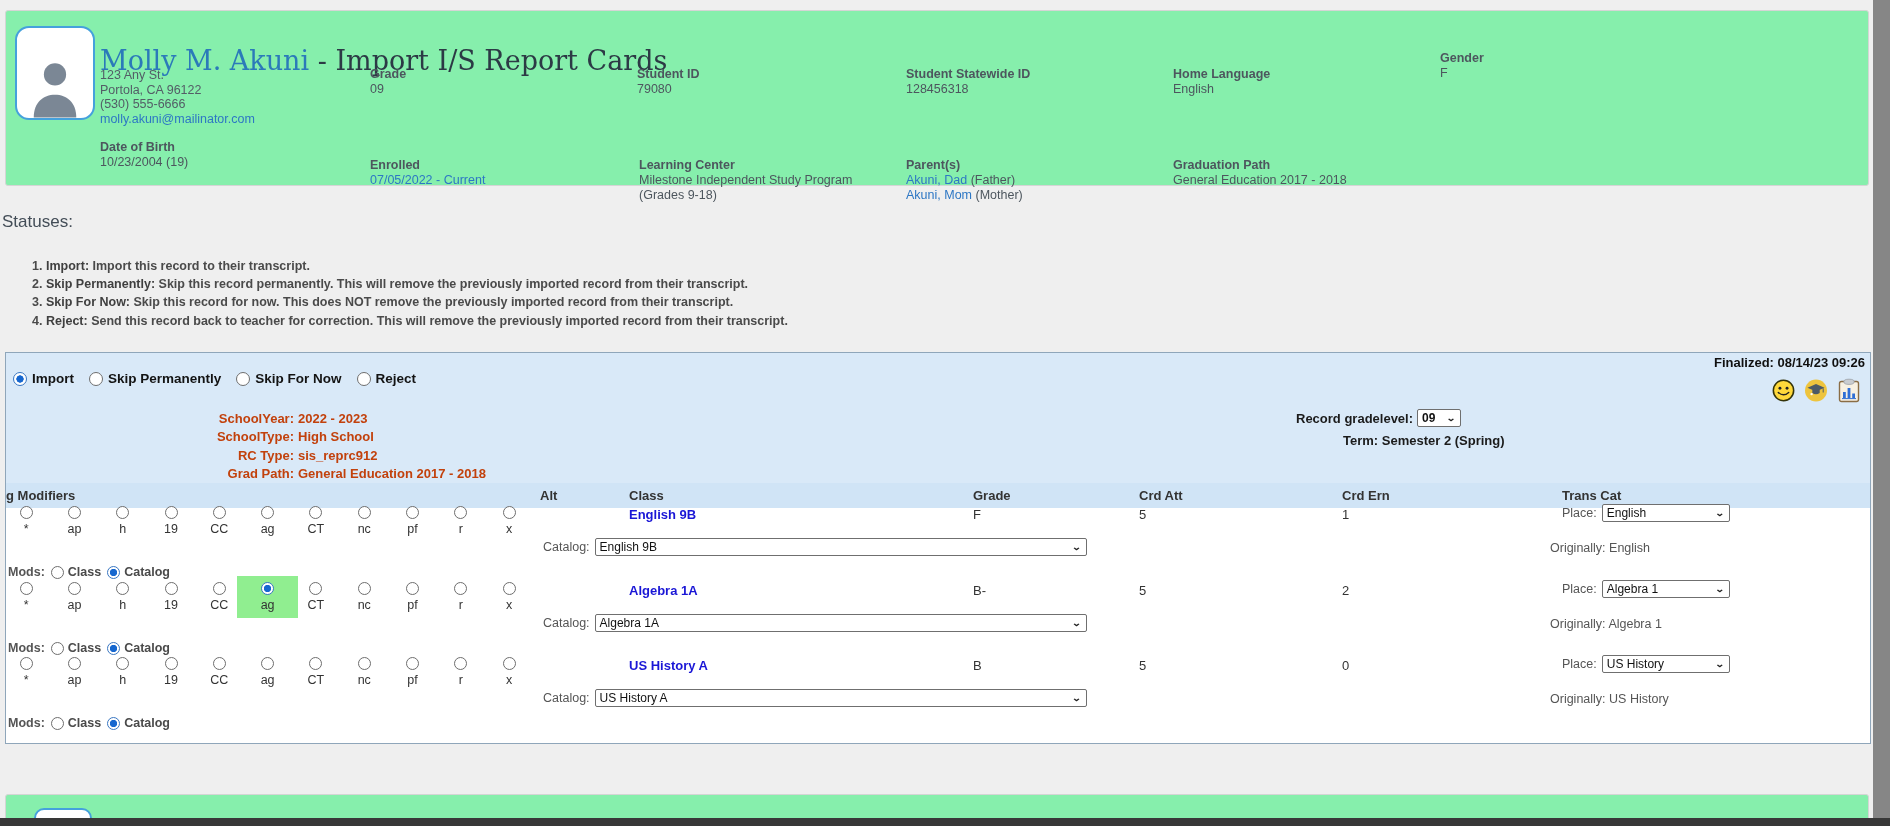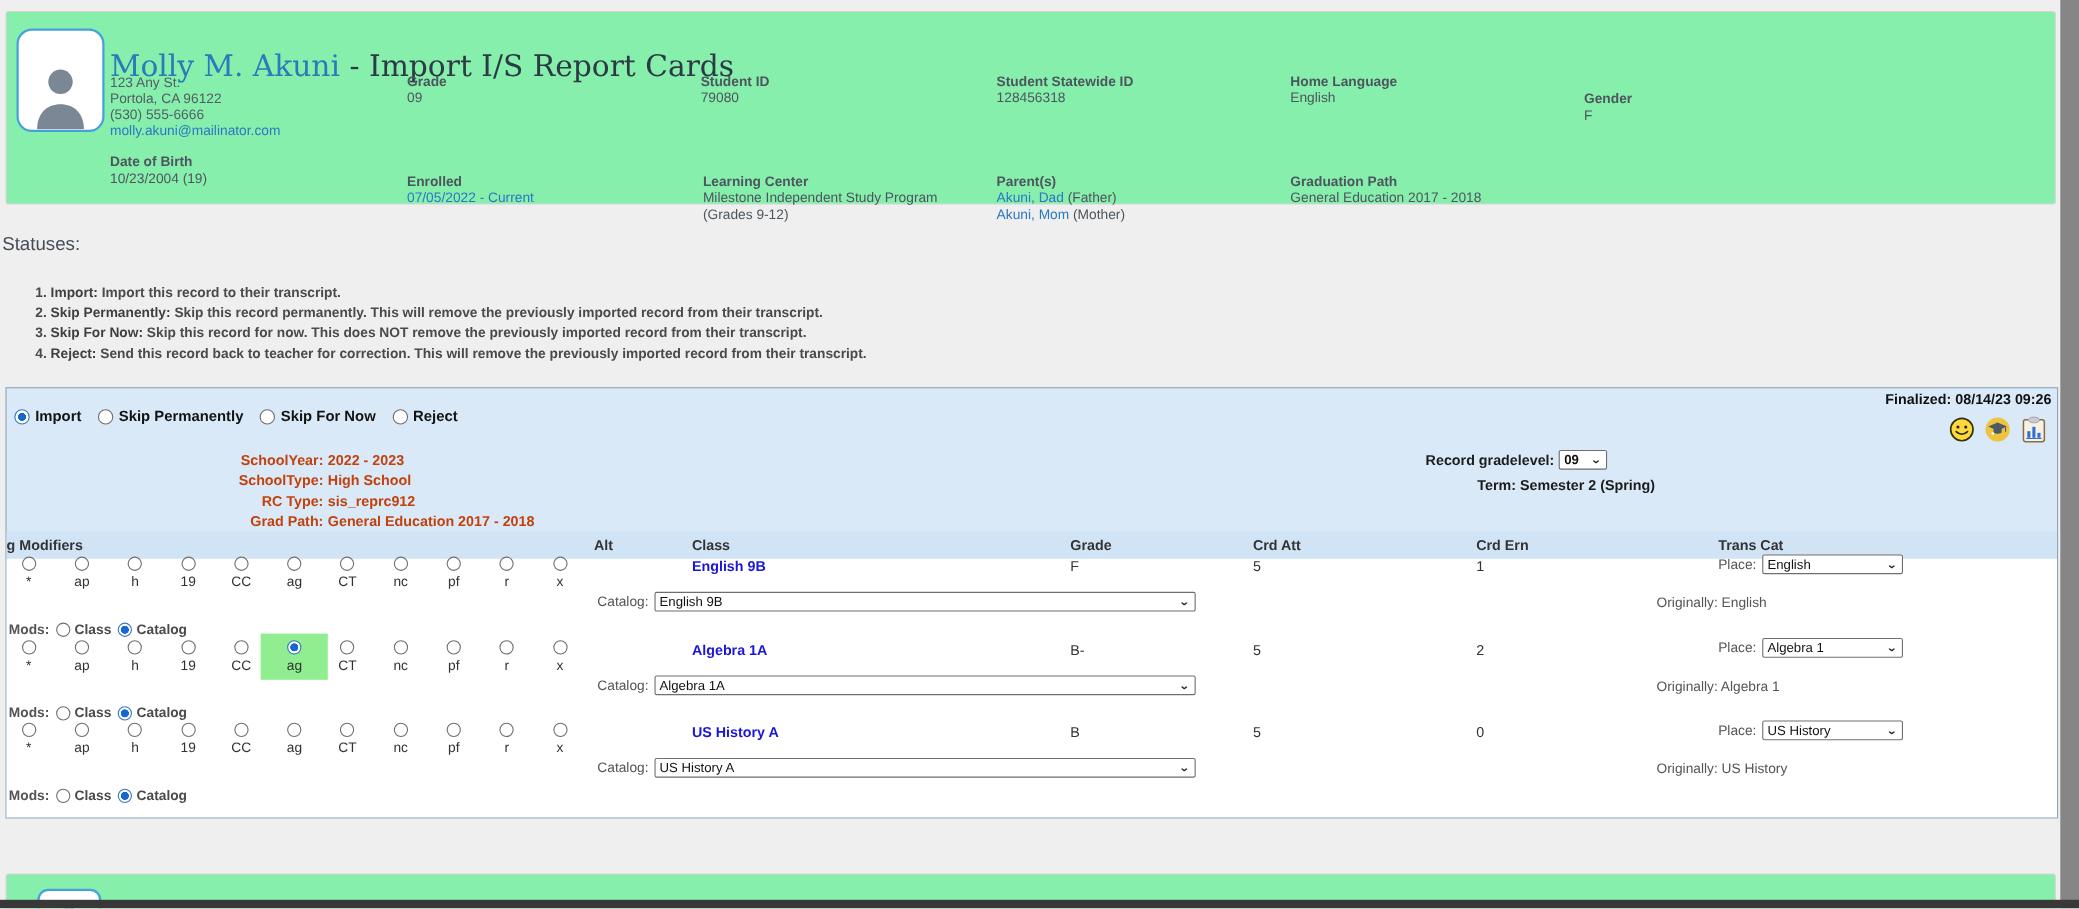--- a/index.html
+++ b/index.html
@@ -73,21 +73,21 @@
   .class-link{position:absolute;left:623px;top:3px;font-size:13px;font-weight:bold;
               color:var(--class-link-blue,#1a16d6);text-decoration:none;}
   .cell-grade{position:absolute;left:967px;top:3px;font-size:13px;color:#333;}
   .cell-att{position:absolute;left:1133px;top:3px;font-size:13px;color:#333;}
   .cell-ern{position:absolute;left:1336px;top:3px;font-size:13px;color:#333;}
 
   .place-line{position:absolute;left:1556px;top:0;display:flex;align-items:center;gap:5px;
               font-size:12.5px;color:#555;}
   .catalog-line{position:absolute;left:537px;top:34px;display:flex;align-items:center;gap:5px;
                 font-size:12.5px;color:#555;}
-  .orig-line{position:absolute;left:1500px;top:37px;font-size:12.5px;color:#555;}
+  .orig-line{position:absolute;left:1544px;top:37px;font-size:12.5px;color:#555;}
 
   
   .radio{display:inline-block;width:13px;height:13px;border:1px solid #6e6e6e;border-radius:50%;
          background:#fff;box-sizing:border-box;flex:none;cursor:pointer;}
   .radio.big{width:14px;height:14px;}
   .radio.checked{border-color:#3a77c2;
          background:radial-gradient(circle,var(--radio-selected-blue,#1667cf) 0 3.4px,#fff 3.9px);}
   .sel{box-sizing:border-box;height:18px;background:#fff;border:1px solid #6f6f6f;border-radius:2px;
        display:flex;align-items:center;justify-content:space-between;padding:0 4px;font-size:12px;
        color:#111;cursor:pointer;}
@@ -128,37 +128,37 @@
       <div class="val">79080</div>
     </div>
     <div class="fld" style="left:900px;top:56px;">
       <div class="lab">Student Statewide ID</div>
       <div class="val">128456318</div>
     </div>
     <div class="fld" style="left:1167px;top:56px;">
       <div class="lab">Home Language</div>
       <div class="val">English</div>
     </div>
-    <div class="fld" style="left:1434px;top:72px;">
+    <div class="fld" style="left:1434px;top:40px;">
       <div class="lab">Gender</div>
       <div class="val">F</div>
     </div>
 
     <div class="fld" style="left:94px;top:129px;">
       <div class="lab">Date of Birth</div>
       <div class="val">10/23/2004 (19)</div>
     </div>
     <div class="fld" style="left:364px;top:147px;">
       <div class="lab">Enrolled</div>
       <a href="#" class="lnk">07/05/2022 - Current</a>
     </div>
     <div class="fld" style="left:633px;top:147px;">
       <div class="lab">Learning Center</div>
       <div class="val">Milestone Independent Study Program</div>
-      <div class="val">(Grades 9-12)</div>
+      <div class="val">(Grades 9-18)</div>
     </div>
     <div class="fld" style="left:900px;top:147px;">
       <div class="lab">Parent(s)</div>
       <div class="val"><a href="#" class="lnk">Akuni, Dad</a><span> (Father)</span></div>
       <div class="val"><a href="#" class="lnk">Akuni, Mom</a><span> (Mother)</span></div>
     </div>
     <div class="fld" style="left:1167px;top:147px;">
       <div class="lab">Graduation Path</div>
       <div class="val">General Education 2017 - 2018</div>
     </div>

